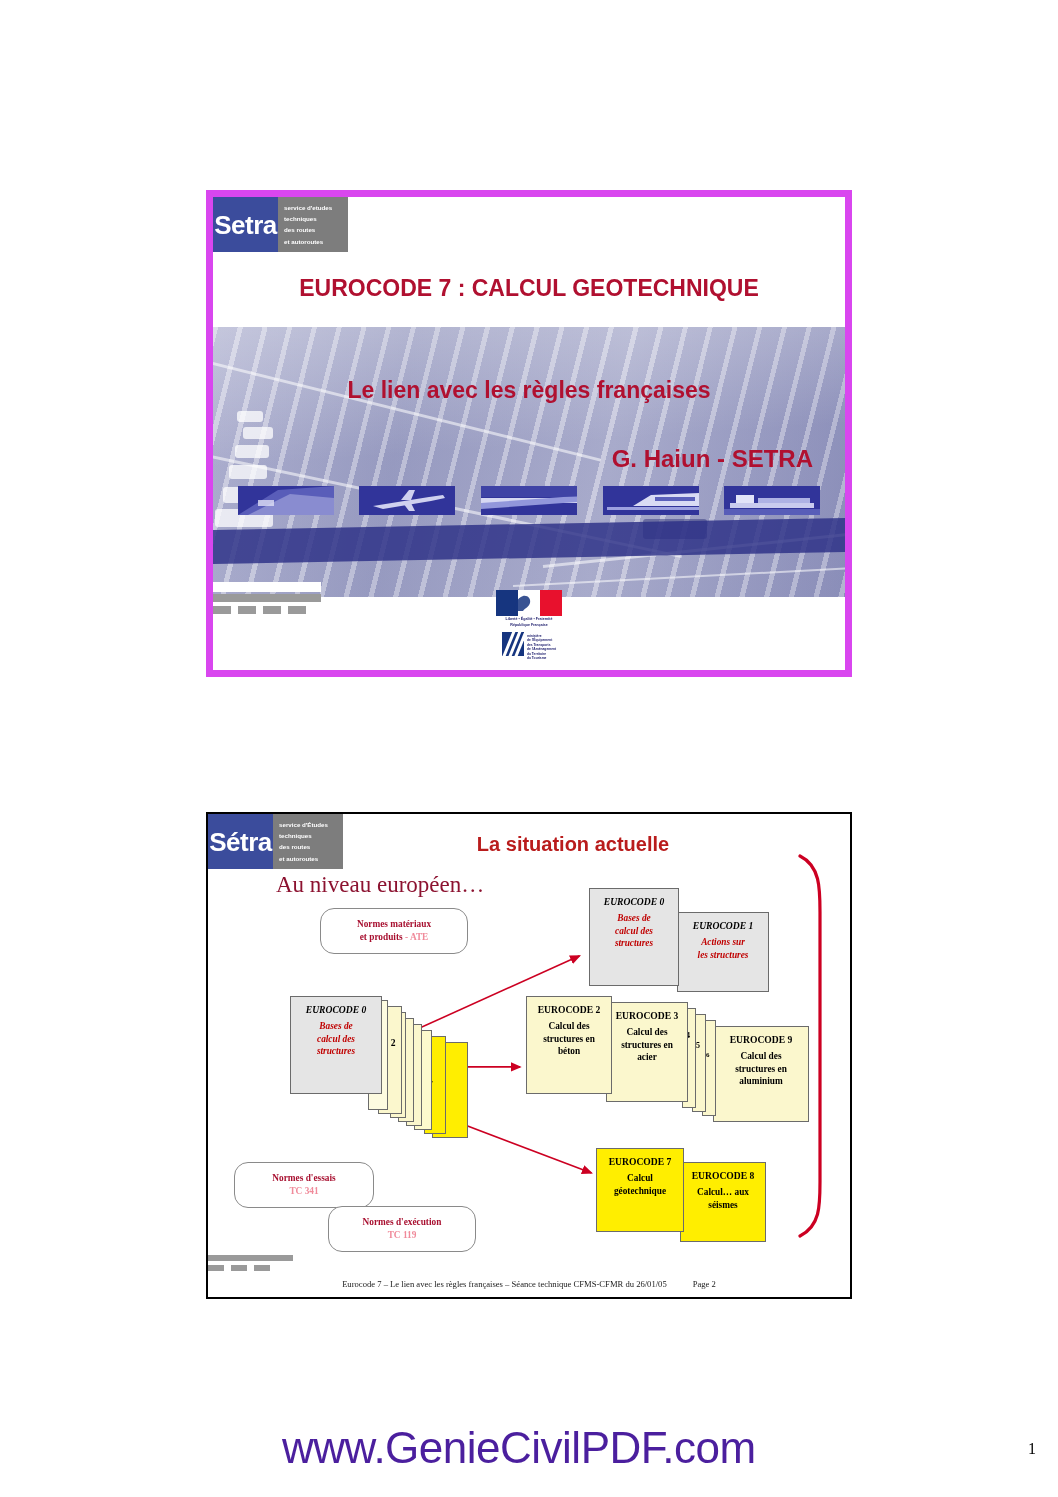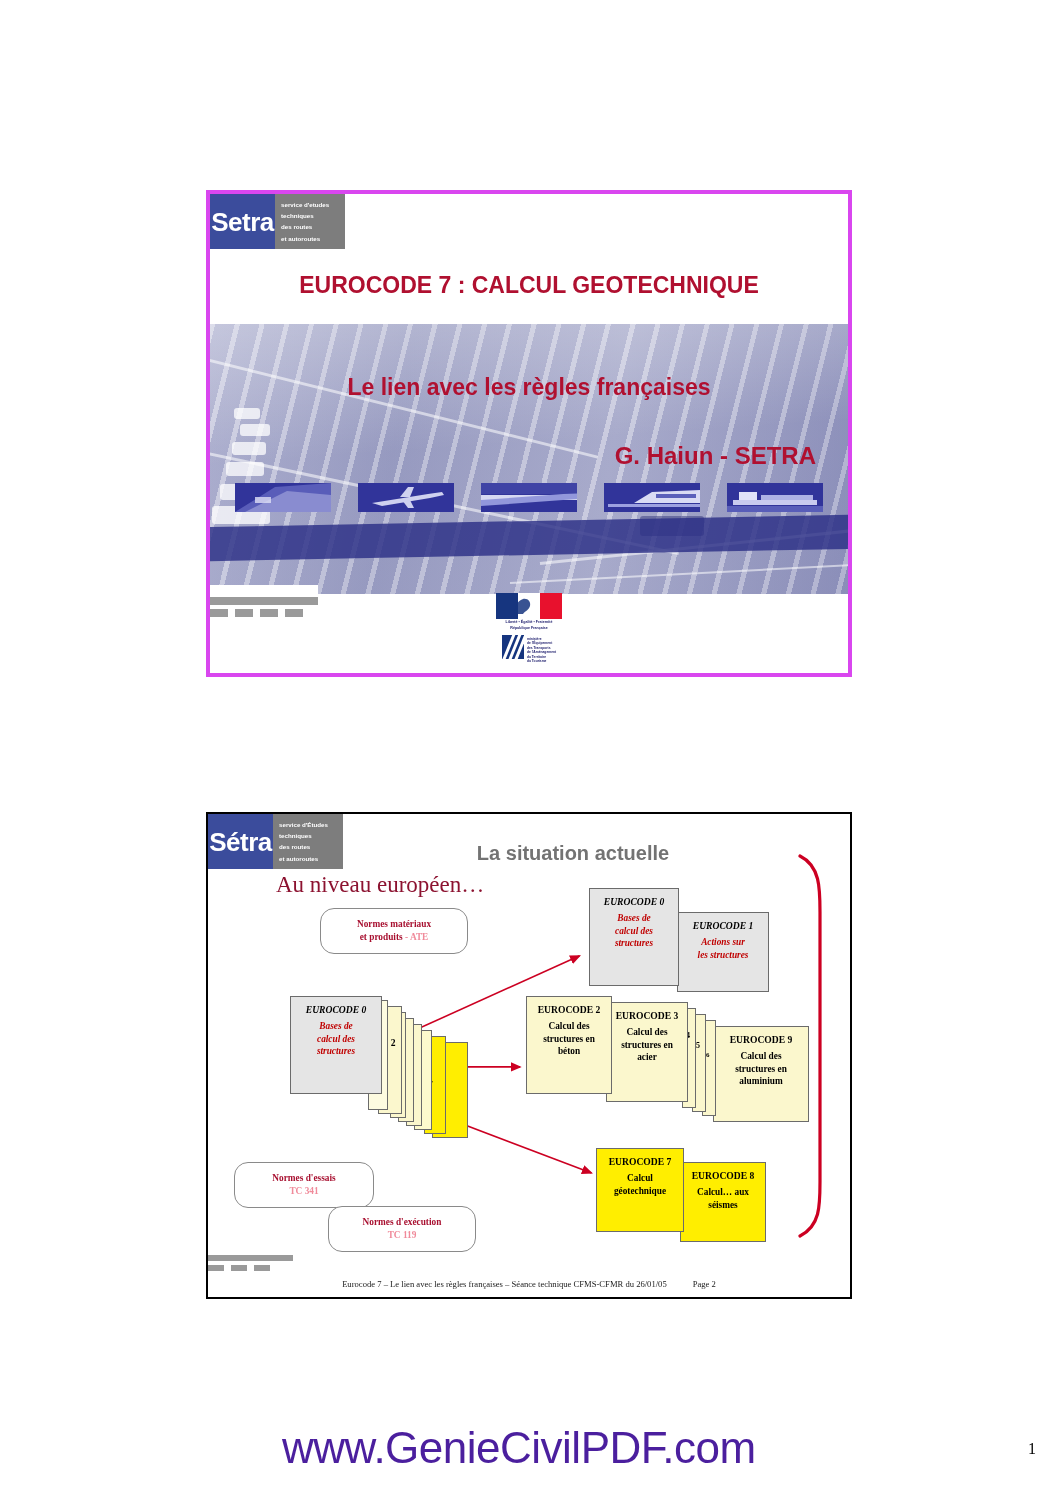--- a/index.html
+++ b/index.html
@@ -15,21 +15,21 @@
     overflow: hidden;
   }
 
   
   .slide1 {
     position: absolute;
     left: 206px;
     top: 190px;
     width: 646px;
     height: 487px;
-    border: 4px solid #d946ef;
+    border: 7px solid #d946ef;
     background: #ffffff;
     box-sizing: border-box;
     overflow: hidden;
   }
   .slide1-topwhite {
     position: absolute;
     left: 0; top: 0; right: 0;
     height: 130px;
     background: #ffffff;
   }
@@ -278,24 +278,24 @@
     border: 2px solid #000000;
     background: #ffffff;
     box-sizing: border-box;
     overflow: hidden;
     font-family: "Liberation Serif", serif;
     padding-left: 45px;
   }
   .s2-title {
     position: absolute;
     left: 215px;
-    top: 28px;
+    top: 19px;
     width: 300px;
     text-align: center;
-    color: #737373;
+    color: #b91c1c;
     font-family: "Liberation Sans", sans-serif;
     font-weight: bold;
     font-size: 20px;
   }
   .s2-sub {
     position: absolute;
     left: 68px;
     top: 58px;
     color: #8c1230;
     font-family: "Liberation Serif", serif;

